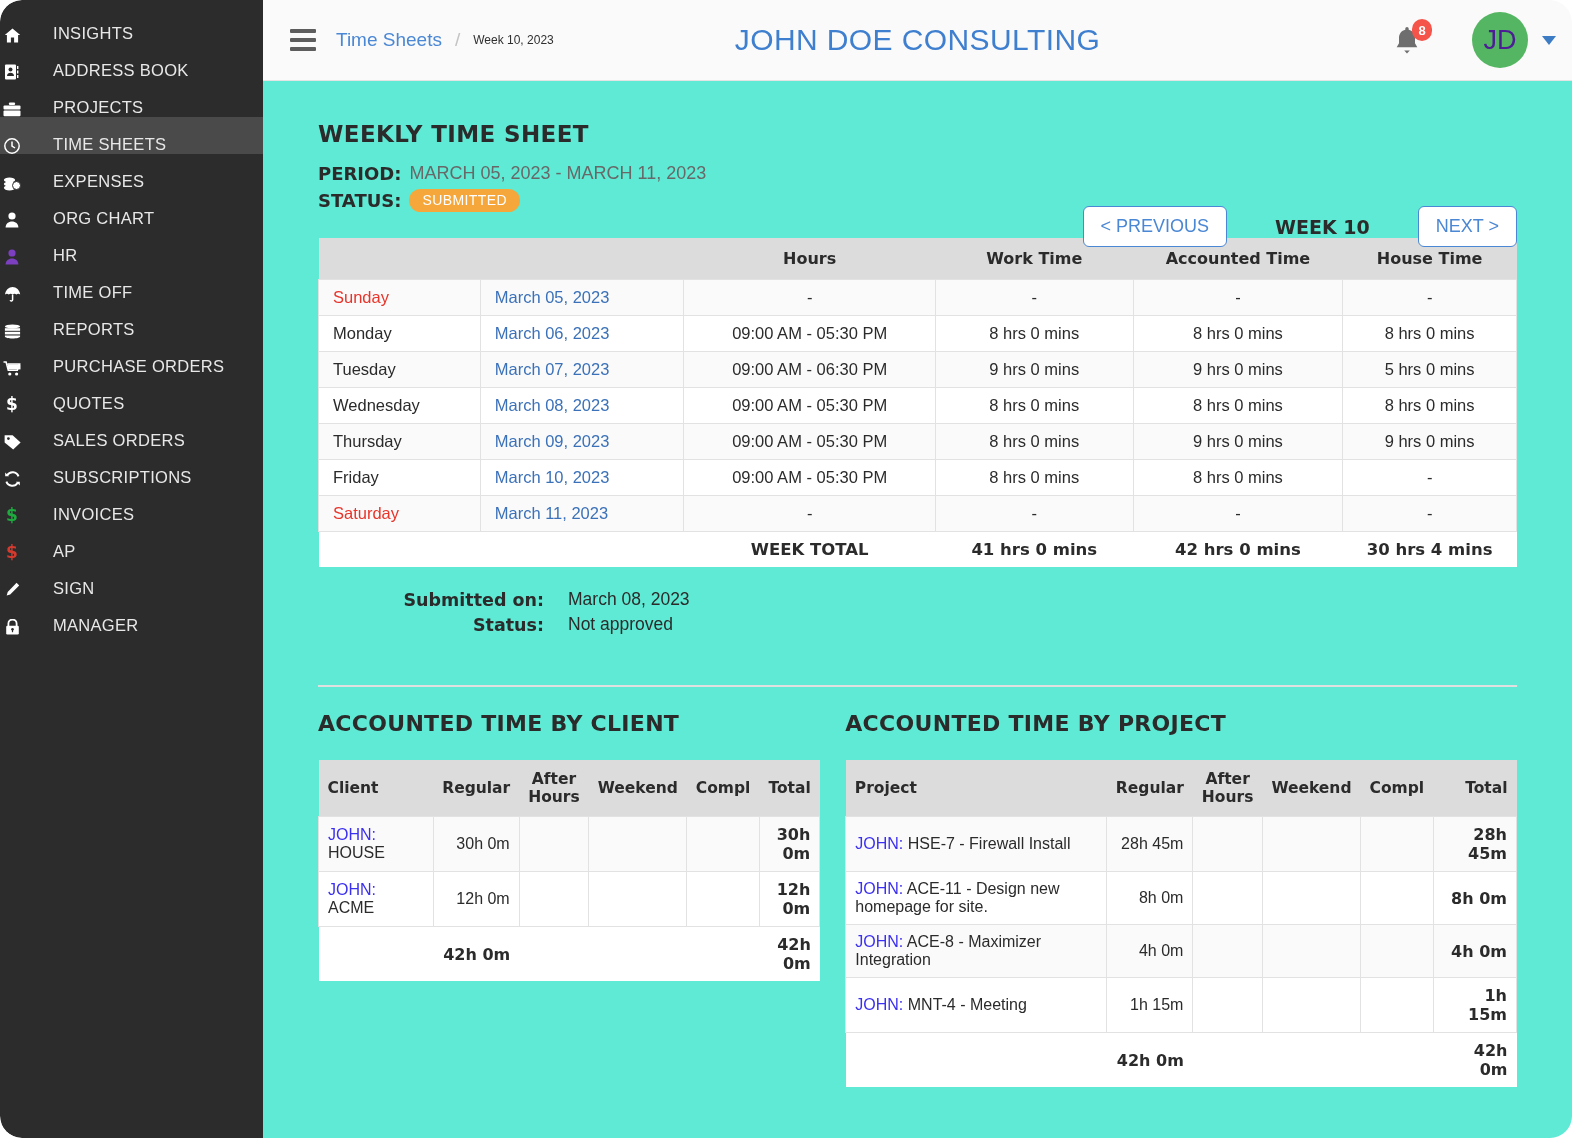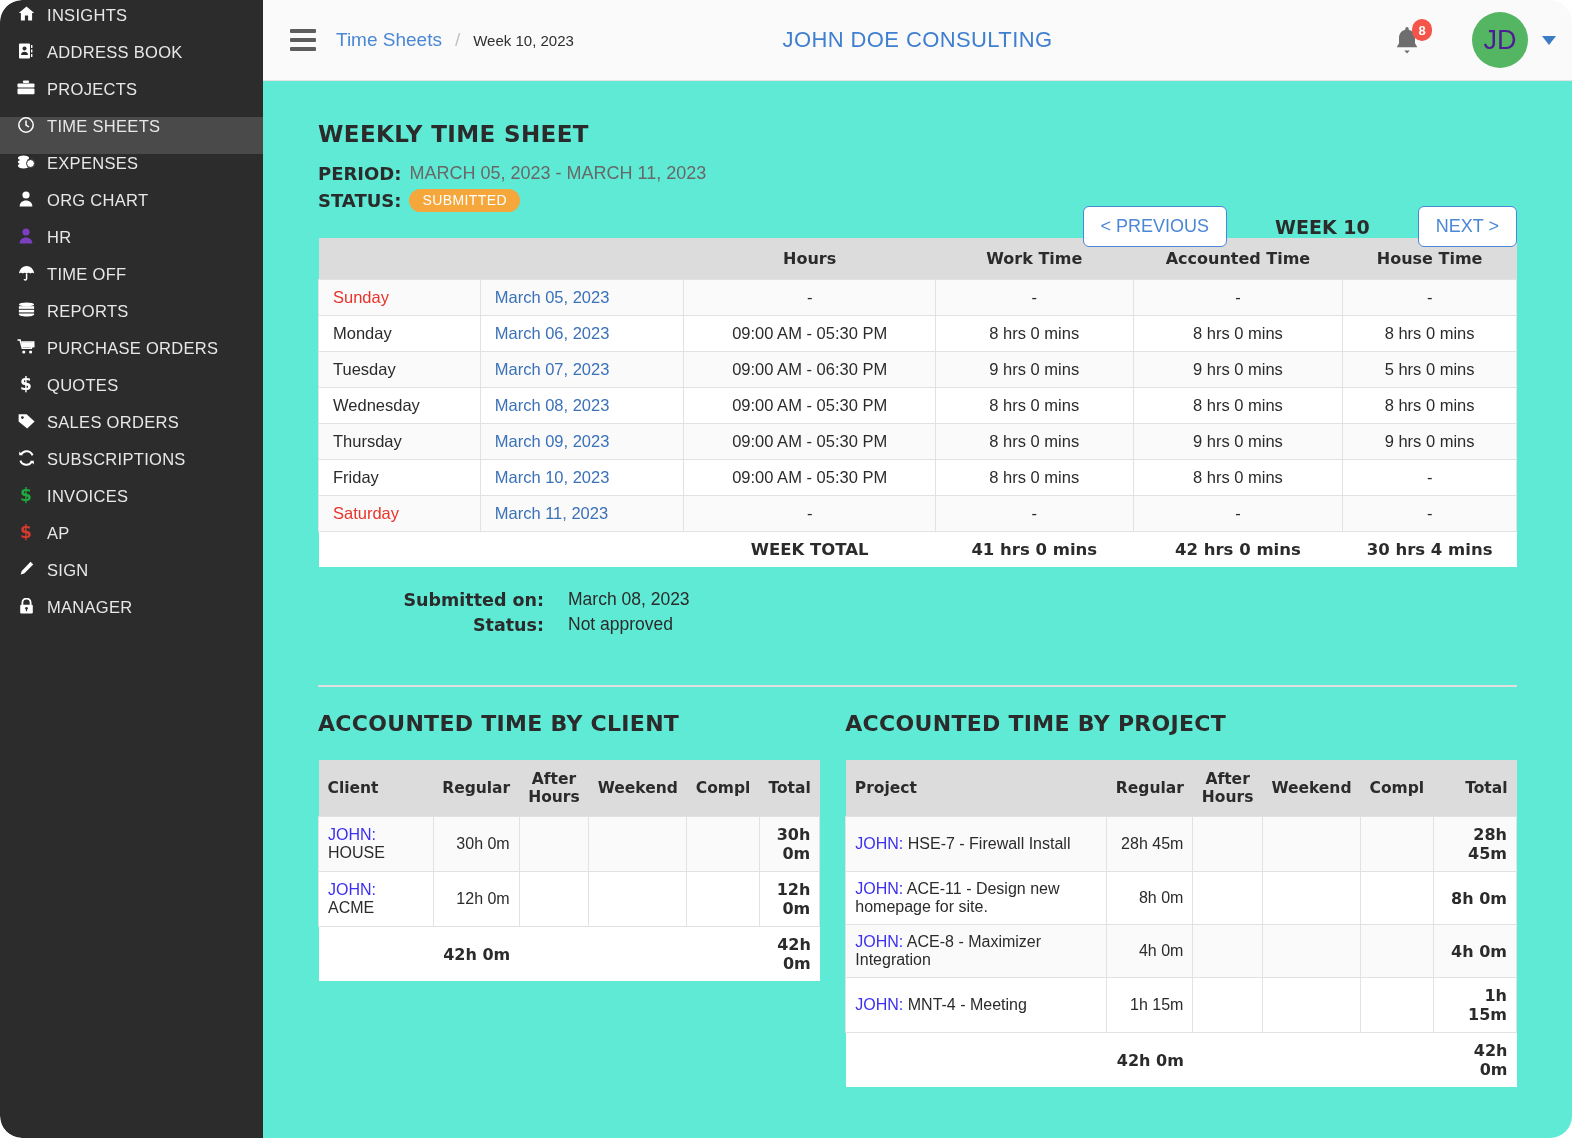--- a/index.html
+++ b/index.html
@@ -38,28 +38,28 @@
     font-size: 26px;
     font-weight: bold;
     letter-spacing: 3px;
     font-family: "DejaVu Sans", sans-serif;
   }
   .logo-mark { margin-left: 2px; display:block; }
 
   .nav-list { margin-top: 6px; }
   .nav-item {
     display: flex;
-    align-items: flex-start;
+    align-items: flex-end;
     height: 37px;
-    padding-left: 14px;
     color: #e8e8e8;
     font-size: 16.5px;
     letter-spacing: 0.3px;
     cursor: pointer;
     user-select: none;
+    gap: 20px;
   }
   .nav-item.active { background: #4a4a4a; }
   .nav-ico {
     width: 24px;
     display: inline-flex;
     justify-content: center;
     align-items: center;
     margin-right: 9px;
     font-size: 15px;
     line-height: 1;
@@ -85,28 +85,28 @@
     cursor: pointer;
   }
   #hamburger span { display:block; height: 4px; background:#5d5d5d; border-radius:1px; }
   .crumb-link {
     margin-left: 20px;
     color: #4a87d4;
     font-size: 19px;
     cursor: pointer;
   }
   .crumb-sep { margin: 0 13px; color: #c3c3c3; font-size: 19px; }
-  .crumb-current { color: #2f2f2f; font-size: 15px; }
+  .crumb-current { color: #2f2f2f; font-size: 12px; }
 
   #company {
     position: absolute;
     left: 0; right: 0;
     text-align: center;
     color: #3f7fcf;
-    font-size: 22px;
+    font-size: 30px;
     letter-spacing: 0.4px;
     pointer-events: none;
   }
   #topbar-right {
     margin-left: auto;
     display: flex;
     align-items: center;
     padding-right: 16px;
     z-index: 2;
   }

